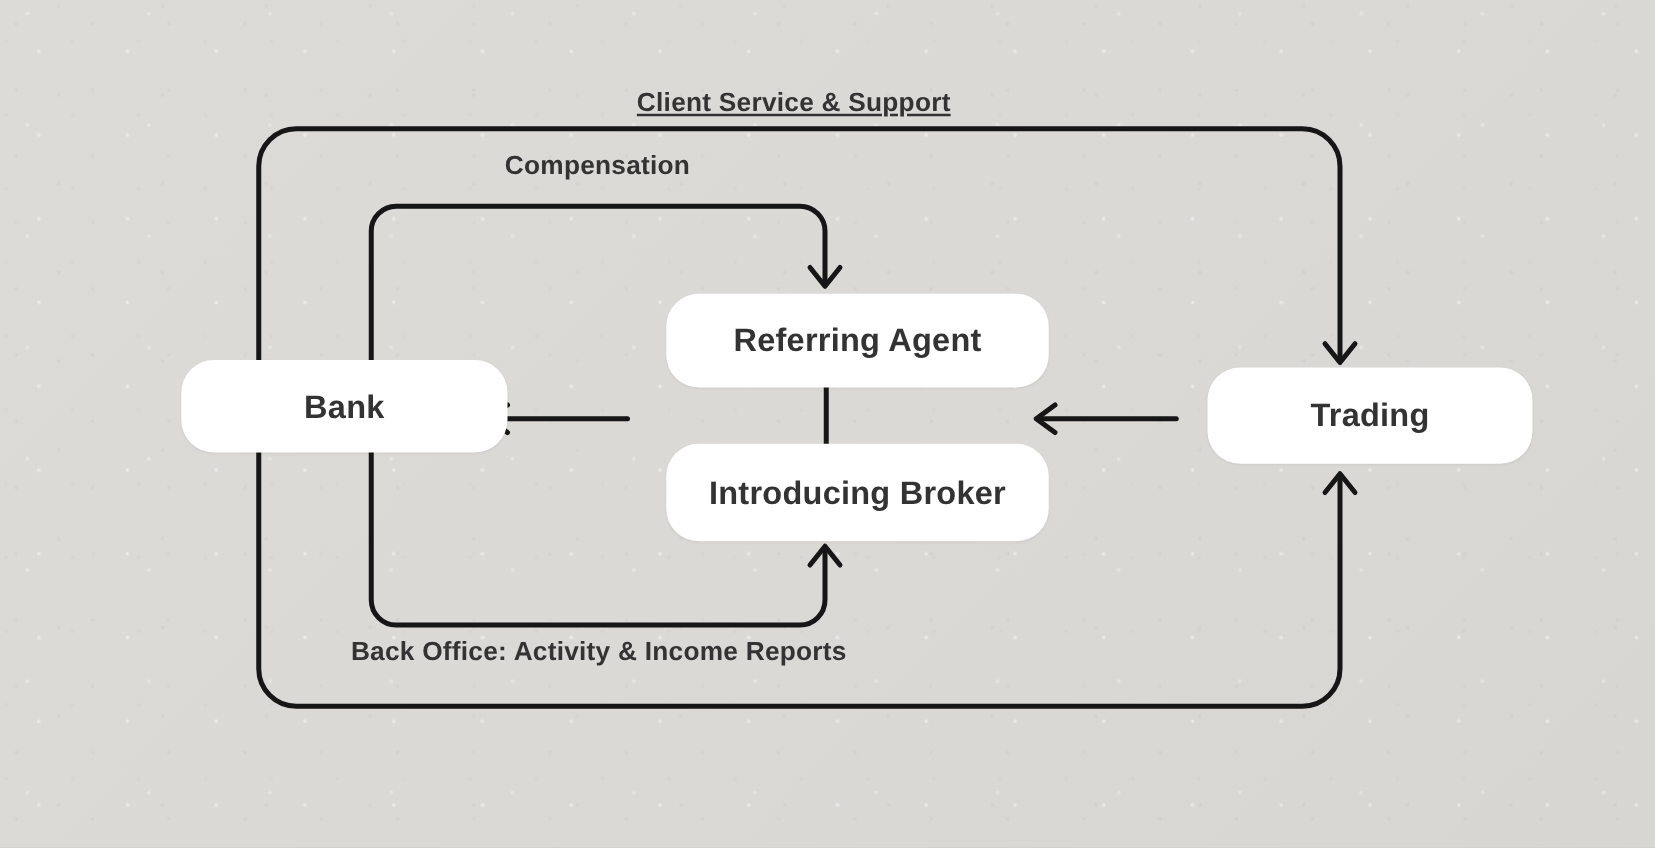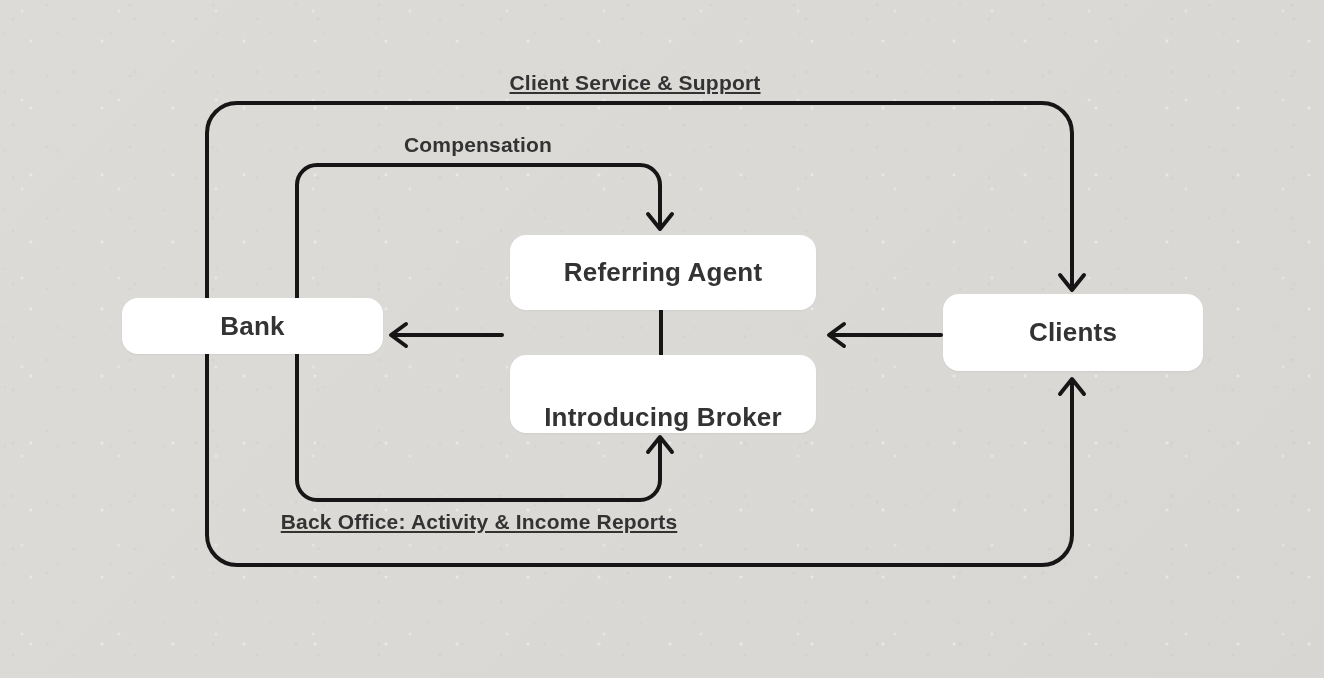--- a/index.html
+++ b/index.html
@@ -30,46 +30,47 @@
   .edges path {
     fill: none;
     stroke: #161616;
     stroke-width: 4;
     stroke-linecap: round;
     stroke-linejoin: round;
   }
   .node {
     position: absolute;
     background: #ffffff;
-    border-radius: 16px;
+    border-radius: 26px;
     display: flex;
     align-items: center;
     justify-content: center;
     color: #333333;
     font-weight: 700;
     font-size: 26px;
     letter-spacing: 0.2px;
     box-shadow: 0 1px 2px rgba(0,0,0,0.05);
+    margin-left: 23px;
   }
-  .node-bank               { left: 122px; top: 298px; width: 261px; height: 56px; }
+  .node-bank               { left: 122px; top: 288px; width: 261px; height: 74px; }
   .node-referring-agent    { left: 510px; top: 235px; width: 306px; height: 75px; }
-  .node-introducing-broker { left: 510px; top: 355px; width: 306px; height: 78px; align-items: flex-end; }
+  .node-introducing-broker { left: 510px; top: 355px; width: 306px; height: 78px; }
   .node-clients            { left: 943px; top: 294px; width: 260px; height: 77px; }
   .edge-label {
     position: absolute;
     transform: translateX(-50%);
     color: #333333;
     font-weight: 700;
     font-size: 21px;
     letter-spacing: 0.2px;
     white-space: pre;
   }
   .label-client-service { left: 635px; top: 71px; text-decoration: underline;  }
-  .label-compensation   { left: 478px; top: 133px; }
-  .label-back-office    { left: 479px; top: 510px; text-decoration: underline; }
+  .label-compensation   { left: 478px; top: 121px; }
+  .label-back-office    { left: 479px; top: 510px; }
   .label-trading        { left: 640px; top: 583px; }
 </style>
 </head>
 <body>
 
 <div class="stage">
 
   <svg class="edges" width="1324" height="678" viewBox="0 0 1324 678" xmlns="http://www.w3.org/2000/svg">
 
     <path d="M 1072 289 L 1072 133 A 30 30 0 0 0 1042 103 L 237 103 A 30 30 0 0 0 207 133
@@ -95,20 +96,20 @@
   <div class="node node-bank">
     <span>Bank</span>
   </div>
   <div class="node node-referring-agent">
     <span>Referring Agent</span>
   </div>
   <div class="node node-introducing-broker">
     <span>Introducing Broker</span>
   </div>
   <div class="node node-clients">
-    <span>Clients</span>
+    <span>Trading</span>
   </div>
 
   <div class="edge-label label-client-service">Client Service &amp; Support</div>
   <div class="edge-label label-compensation">Compensation</div>
   <div class="edge-label label-back-office">Back Office: Activity &amp; Income Reports</div>
 
 </div>
 
 </body></html>

